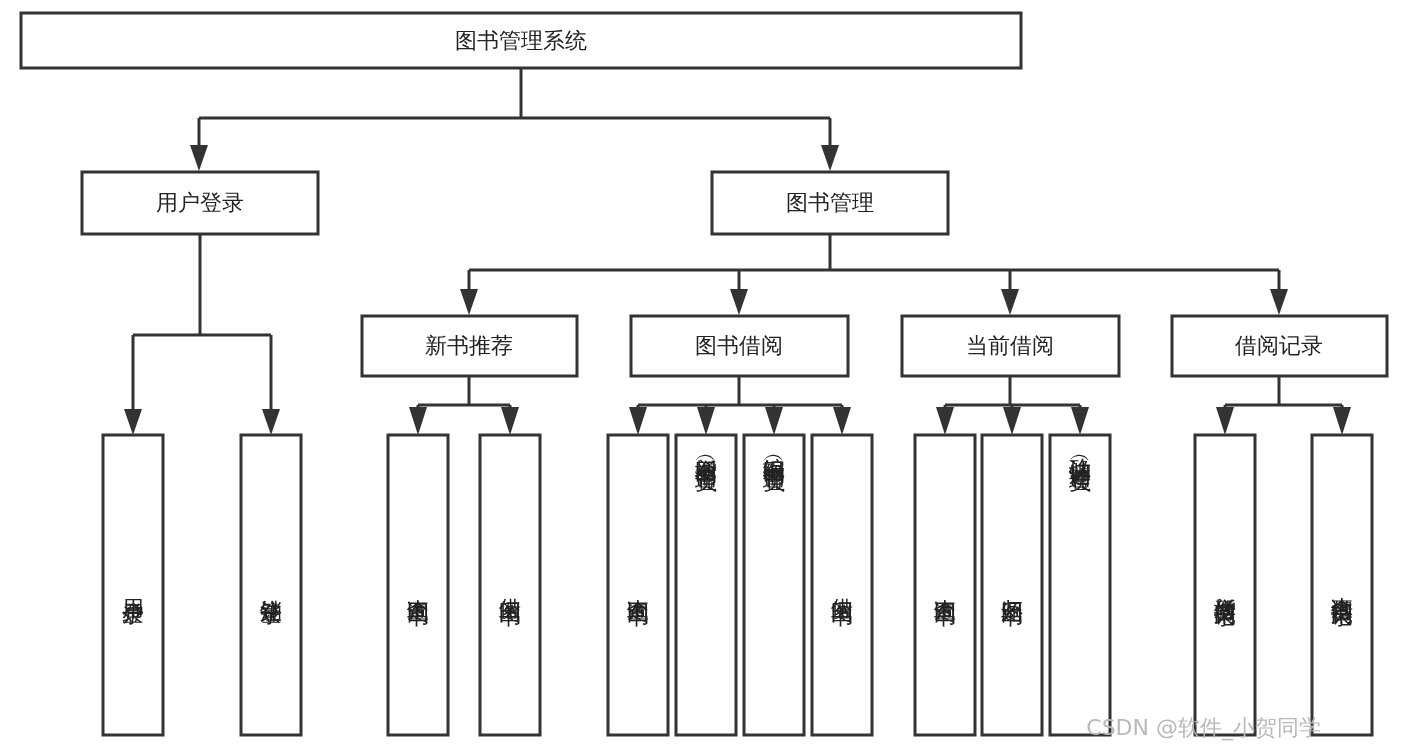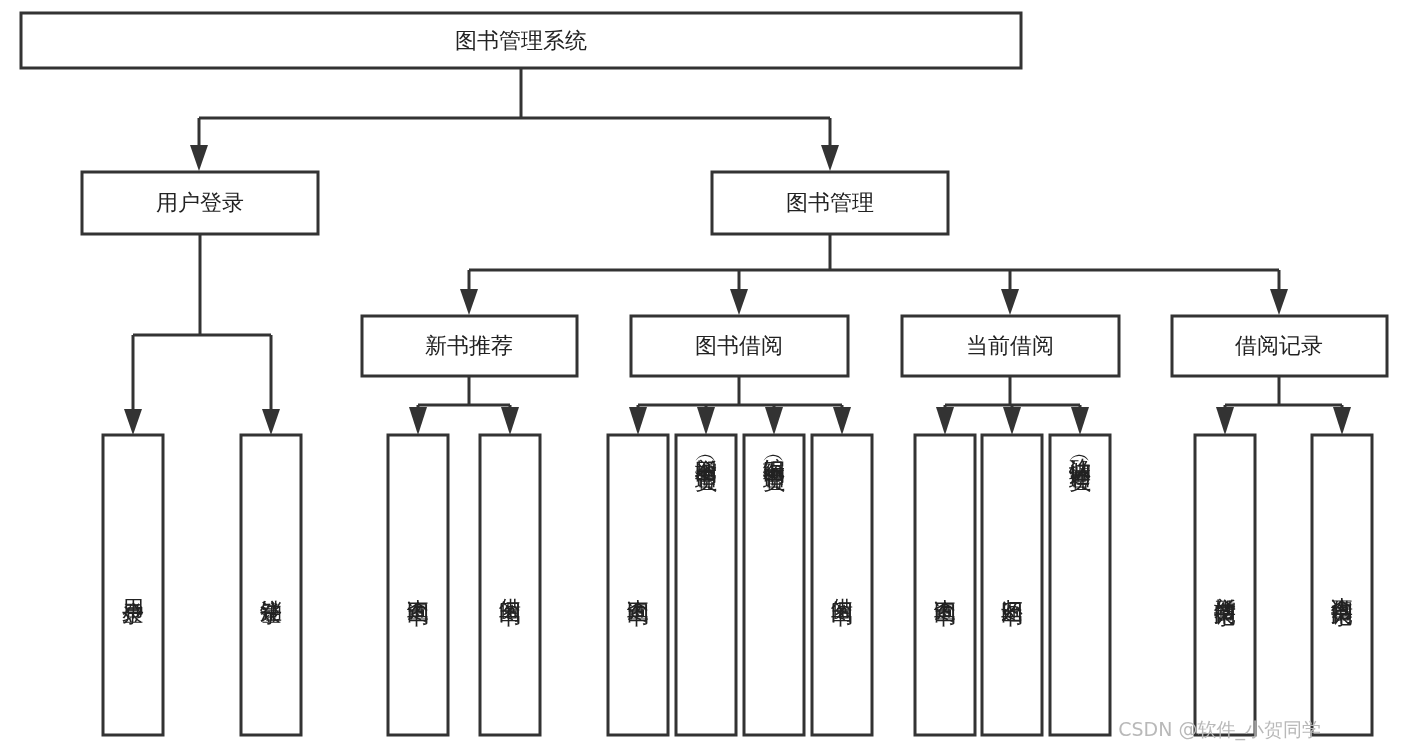--- a/index.html
+++ b/index.html
@@ -65,21 +65,21 @@
     color: #222222;
     letter-spacing: 2px;
     white-space: nowrap;
     text-align: center;
   }
   .watermark {
     position: absolute;
     right: 12px;
     bottom: 4px;
     font-family: "DejaVu Sans", "Liberation Sans", sans-serif;
-    font-size: 19px;
+    font-size: 22px;
     color: #b9b9b9;
     white-space: nowrap;
     pointer-events: none;
   }
 </style>
 </head>
 <body>
 
 <div id="diagram-root">
 

